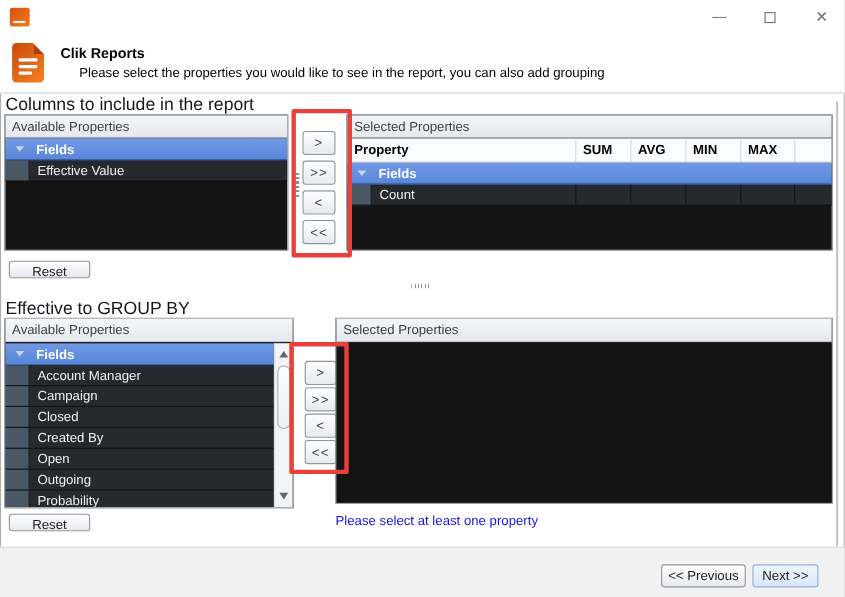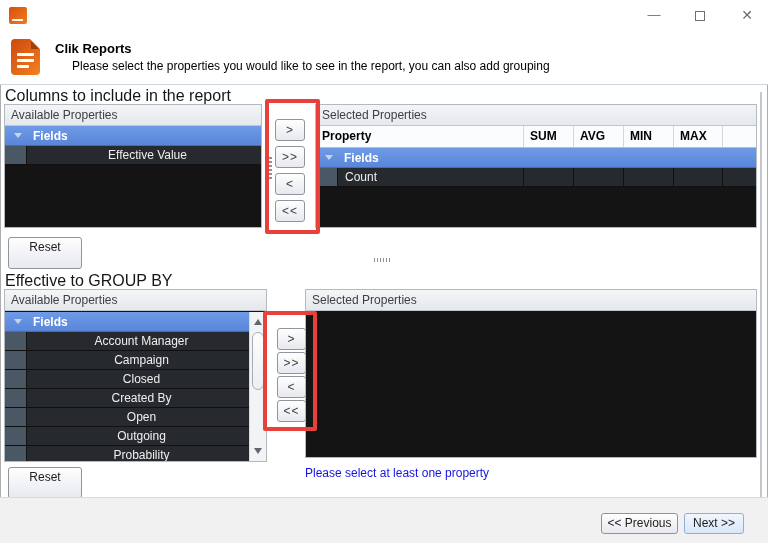--- a/index.html
+++ b/index.html
@@ -38,39 +38,39 @@
   
   .sec-label { position:absolute; font-size:16px; color:#16161a; }
   .panel { position:absolute; border:1px solid #b4b9c0; background:#141414; }
   .caption { height:21px; background:linear-gradient(#f4f5f7,#e5e8ec); border-bottom:1px solid #c2c6cc;
     color:#3d4044; line-height:20px; padding-left:6px; }
   .group-row { height:20px; background:linear-gradient(#6f9ae6,#5886d9); display:flex; align-items:center;
     border-bottom:1px solid #3f6ec0; }
   .chev { width:0; height:0; border-left:4px solid transparent; border-right:4px solid transparent;
     border-top:5px solid #c9d5ea; margin-left:9px; }
   .group-row .glabel { color:#fff; font-weight:bold; margin-left:11px; }
-  .item-row { height:19px; display:flex; border-bottom:1px solid #101010;text-align:center; }
+  .item-row { height:19px; display:flex; border-bottom:1px solid #101010; }
   .gutter { width:22px; background:#4a5765; border-right:1px solid #141414; }
   .icell { flex:1; background:#26292d; color:#efefef; line-height:18px; padding-left:7px;
     white-space:nowrap; overflow:hidden; }
   
   .thead { height:22px; display:flex; background:#fbfcfd; border-bottom:1px solid #b9bec7;
     font-weight:bold; color:#000; }
   .thead > div { line-height:21px; padding-left:6px; border-right:1px solid #d4d7db; }
   .c-prop { width:208px; } .c-agg { width:50px; } .c-agg4 { width:49px; } .c-last { flex:1; border-right:none !important; }
   .trow { height:19px; display:flex; }
   .trow .dcell { background:#26292d; border-right:1px solid #101010; border-bottom:1px solid #101010;
     color:#efefef; line-height:18px; padding-left:7px; }
   .d-prop { width:186px; } .d-agg { width:50px; } .d-agg4 { width:49px; } .d-last { flex:1; border-right:none !important; }
   
   .btn { position:absolute; border:1px solid #8f959e; border-radius:3px;
     background:linear-gradient(#fefefe,#e7e9ee); color:#222; font-size:12px;
     text-align:center; cursor:default; font-family:"Liberation Sans",sans-serif; }
   .arrow-btn { width:30px; height:22px; line-height:20px; color:#3a3f46; letter-spacing:1px; }
-  .reset-btn { width:74px; height:32px; line-height:18px; }
+  .reset-btn { width:74px; height:16px; line-height:18px; }
   .foot-btn { height:21px; line-height:19px; }
   .btn-next { background:linear-gradient(#f0f6fe,#d9e7f9); border-color:#92aed6; }
   
   .red-rect { position:absolute; border:4px solid #e8413c; border-radius:2px; pointer-events:none; z-index:6; }
   .vdots { position:absolute; width:3px; height:22px;
     background:repeating-linear-gradient(to bottom,#8a8f98 0 2px,transparent 2px 4px); }
   .hdots { position:absolute; width:16px; height:4px;
     background:repeating-linear-gradient(to right,#8a8f98 0 1px,transparent 1px 3px); }
   .vline { position:absolute; left:760px; top:92px; width:2px; height:405px; background:#c4c8ce; }
   

